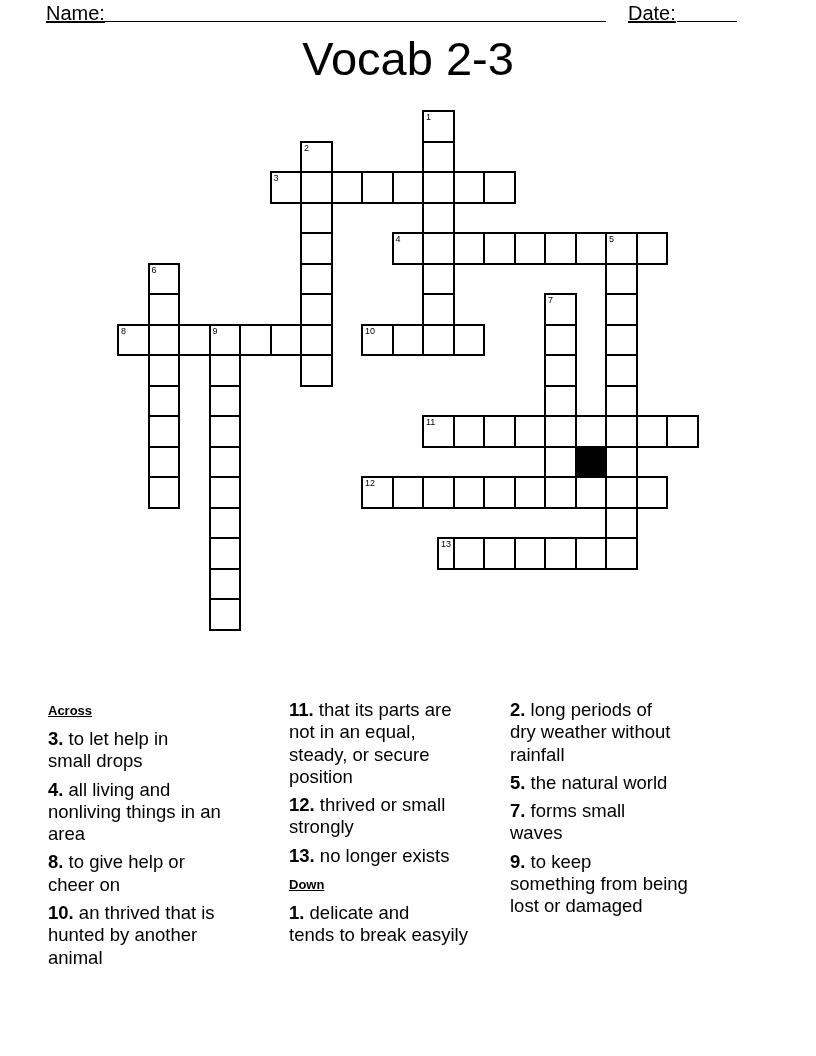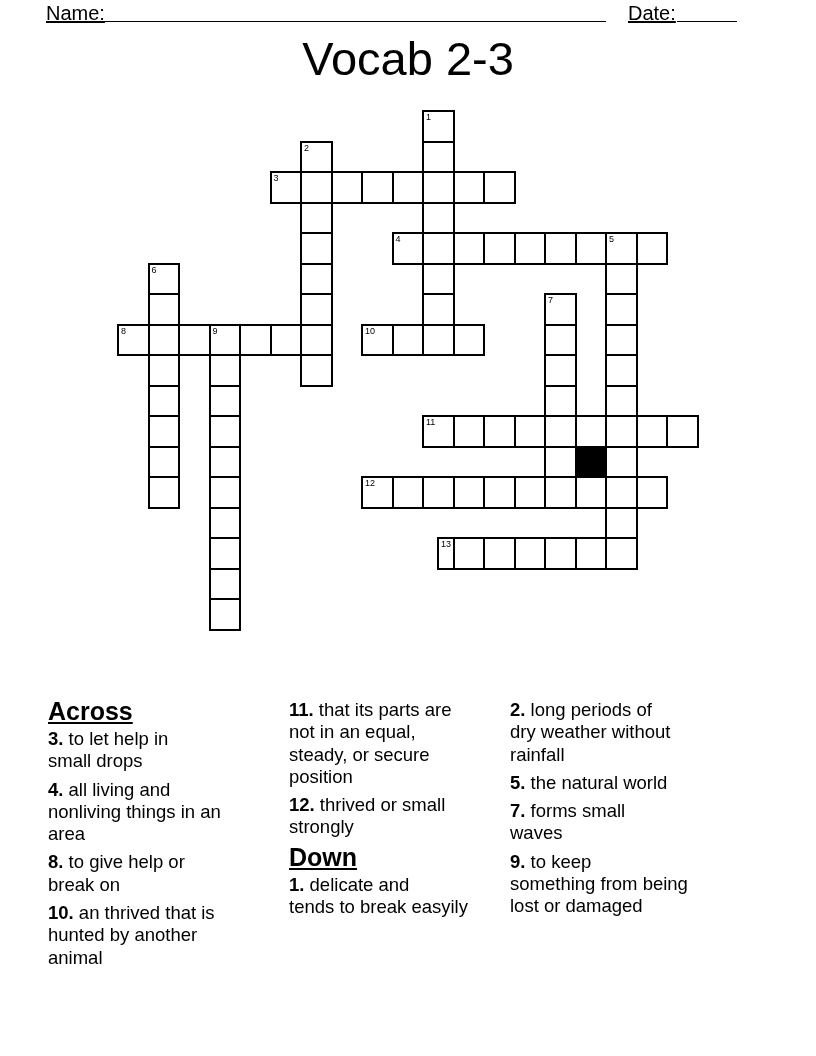--- a/index.html
+++ b/index.html
@@ -29,21 +29,21 @@
   .cellnum{
     position:absolute;top:0px;left:2px;font-size:9px;line-height:11px;
     font-weight:400;color:#000;
   }
   
   .clue-col{position:absolute;top:699px;}
   #clue-col-1{left:48px;width:228px;}
   #clue-col-2{left:289px;width:232px;}
   #clue-col-3{left:510px;width:238px;}
   .clue-heading{
-    font-size:25px;font-weight:bold;text-decoration:underline;
+    font-size:13px;font-weight:bold;text-decoration:underline;
     margin:0 0 5px 0;line-height:24px;
   }
   p.clue{font-size:18.5px;line-height:22.3px;margin:0 0 6px 0;}
   p.clue .num{font-weight:bold;}
   p.clue .txt{white-space:pre-line;}
 </style>
 </head>
 <body>
 
 <div class="page">
@@ -180,32 +180,33 @@
     </div>
 
   <div class="clue-col" id="clue-col-1">
       <div class="clue-heading">Across</div>
       <p class="clue"><span class="num">3. </span><span class="txt">to let help in
 small drops</span></p>
       <p class="clue"><span class="num">4. </span><span class="txt">all living and
 nonliving things in an
 area</span></p>
       <p class="clue"><span class="num">8. </span><span class="txt">to give help or
-break on</span></p>
+cheer on</span></p>
       <p class="clue"><span class="num">10. </span><span class="txt">an thrived that is
 hunted by another
 animal</span></p>
     </div>
   <div class="clue-col" id="clue-col-2">
       <p class="clue"><span class="num">11. </span><span class="txt">that its parts are
 not in an equal,
 steady, or secure
 position</span></p>
       <p class="clue"><span class="num">12. </span><span class="txt">thrived or small
 strongly</span></p>
+      <p class="clue"><span class="num">13. </span><span class="txt">no longer exists</span></p>
       <div class="clue-heading">Down</div>
       <p class="clue"><span class="num">1. </span><span class="txt">delicate and
 tends to break easyily</span></p>
     </div>
   <div class="clue-col" id="clue-col-3">
       <p class="clue"><span class="num">2. </span><span class="txt">long periods of
 dry weather without
 rainfall</span></p>
       <p class="clue"><span class="num">5. </span><span class="txt">the natural world</span></p>
       <p class="clue"><span class="num">7. </span><span class="txt">forms small

